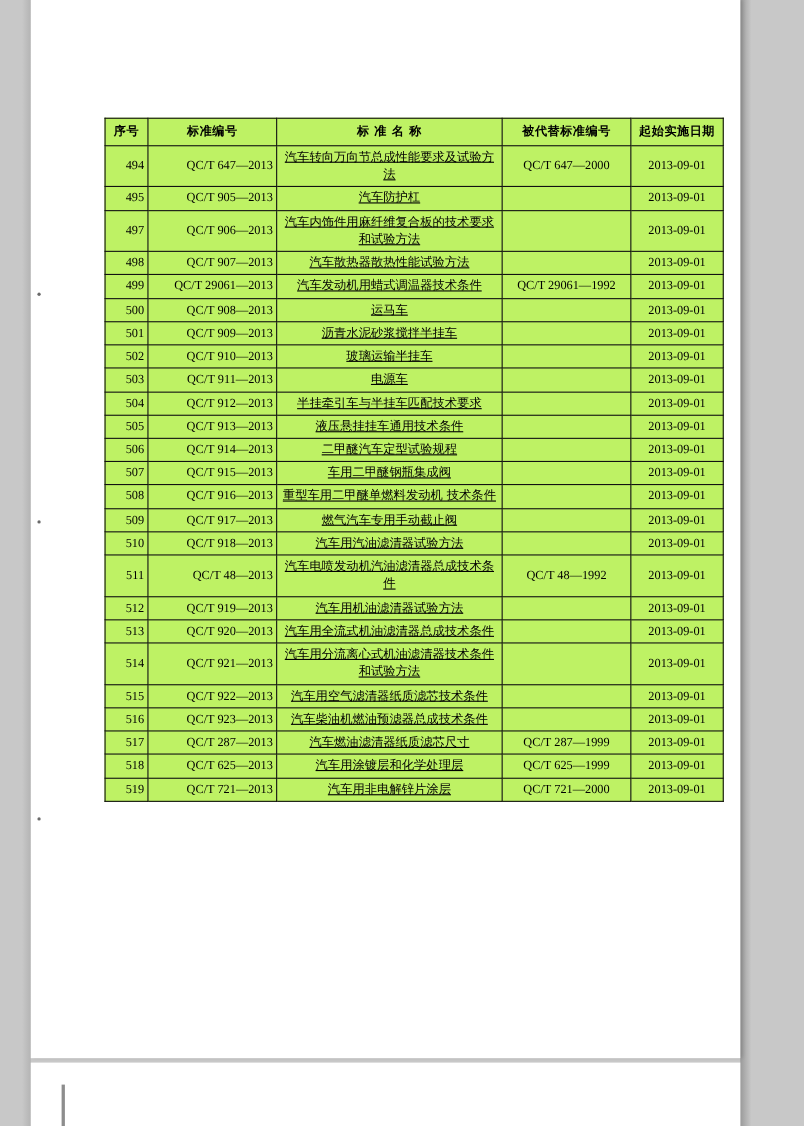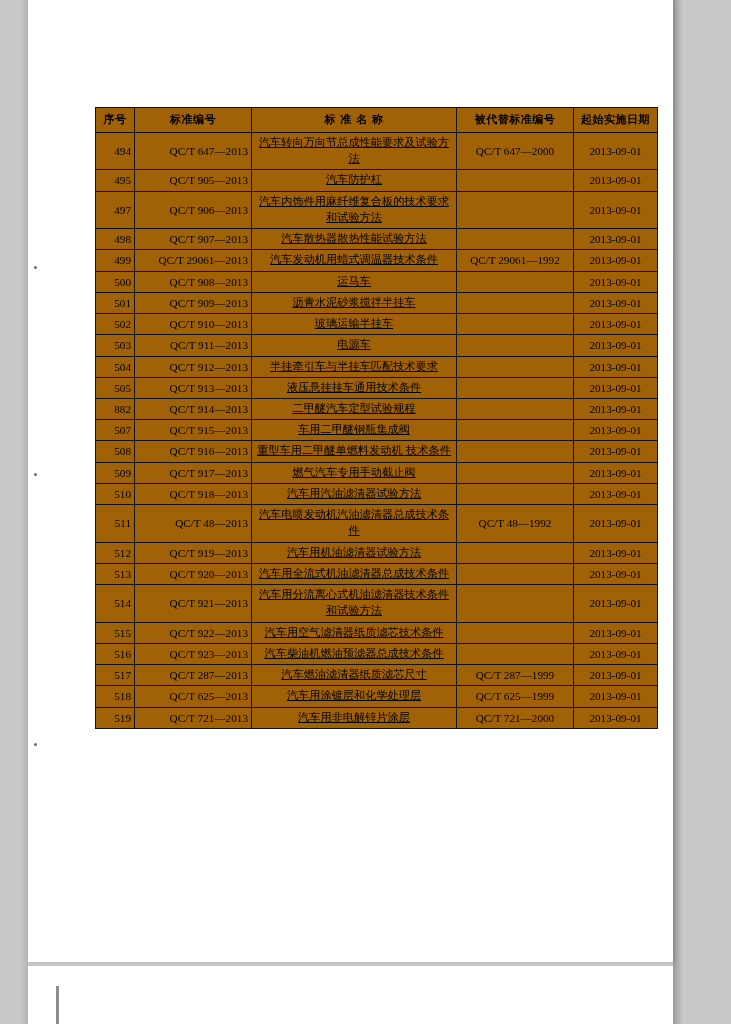--- a/index.html
+++ b/index.html
@@ -66,21 +66,21 @@
     background: #8d8d8d;
   }
 
   table.std-table {
     position: absolute;
     left: 95px;
     top: 107px;
     width: 537px;
     border-collapse: collapse;
     table-layout: fixed;
-    background: #a16207;
+    background: #bef264;
   }
   table.std-table th, table.std-table td {
     border: 1px solid #111;
     font-size: 11.2px;
     line-height: 1.45;
     color: #000;
     padding: 2px 3px;
     vertical-align: middle;
   }
   table.std-table th {
@@ -201,21 +201,21 @@
         <td class="c-date">2013-09-01</td>
       </tr>
       <tr>
         <td class="c-no">505</td>
         <td class="c-code">QC/T 913—2013</td>
         <td class="c-name">液压悬挂挂车通用技术条件</td>
         <td class="c-repl"></td>
         <td class="c-date">2013-09-01</td>
       </tr>
       <tr>
-        <td class="c-no">882</td>
+        <td class="c-no">506</td>
         <td class="c-code">QC/T 914—2013</td>
         <td class="c-name">二甲醚汽车定型试验规程</td>
         <td class="c-repl"></td>
         <td class="c-date">2013-09-01</td>
       </tr>
       <tr>
         <td class="c-no">507</td>
         <td class="c-code">QC/T 915—2013</td>
         <td class="c-name">车用二甲醚钢瓶集成阀</td>
         <td class="c-repl"></td>

